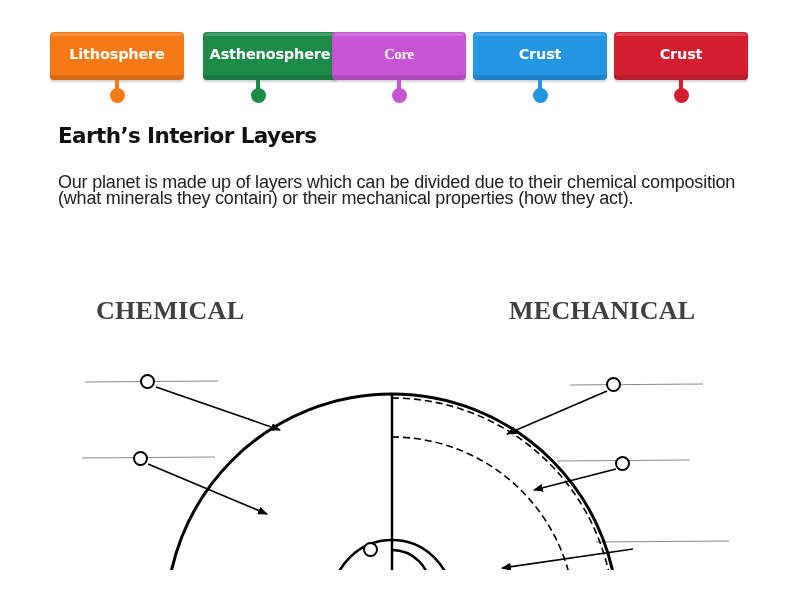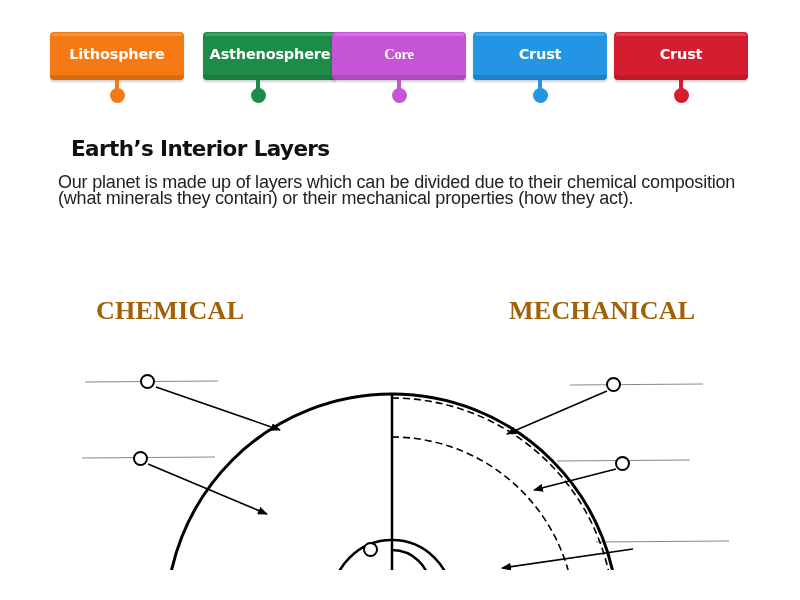--- a/index.html
+++ b/index.html
@@ -10,28 +10,28 @@
           color: #ffffff; font-family: "DejaVu Sans", sans-serif; font-weight: bold; font-size: 14.5px;
           display: flex; align-items: center; justify-content: center; box-sizing: border-box;
           box-shadow: 0 2px 2px rgba(0,0,0,0.18); cursor: grab; letter-spacing: -0.2px; }
   .tile .tile-label { position: relative; top: -2px; }
   .tile::before { content: ""; position: absolute; left: 2px; right: 2px; top: 1px; height: 3px; border-radius: 3px 3px 0 0; background: rgba(255,255,255,0.18); }
   .tile::after { content: ""; position: absolute; left: 0; right: 0; bottom: 0; height: 5px; border-radius: 0 0 4px 4px; background: rgba(0,0,0,0.12); }
   .stem { position: absolute; top: 80px; width: 4px; height: 10px; }
   .pin { position: absolute; top: 88px; width: 15px; height: 15px; border-radius: 50%; }
 
   .sheet { position: absolute; left: 50px; top: 118px; width: 710px; height: 452px; }
-  .title { position: absolute; left: 8px; top: 5px; margin: 13px; font-family: "DejaVu Sans", sans-serif;
+  .title { position: absolute; left: 8px; top: 5px; margin: 0; font-family: "DejaVu Sans", sans-serif;
            font-weight: bold; font-size: 21.5px; color: #111; letter-spacing: -0.6px; }
   .para { position: absolute; left: 8px; margin: 0; font-family: "Liberation Sans", sans-serif;
           font-size: 18px; line-height: 16px; color: #222; width: 690px; letter-spacing: -0.2px; }
   .p1 { top: 56px; }
   .p2 { top: 105px; }
 
-  .heading { position: absolute; font-family: "Liberation Serif", serif; font-weight: bold; font-size: 26px; color: #a16207; letter-spacing: 0.3px; }
+  .heading { position: absolute; font-family: "Liberation Serif", serif; font-weight: bold; font-size: 26px; color: #404040; letter-spacing: 0.3px; }
   .h-chem { left: 96px; top: 296px; }
   .h-mech { left: 509px; top: 296px; }
 
   .diagram { position: absolute; left: 0; top: 0; width: 800px; height: 600px; pointer-events: none; }
   .drop { position: absolute; width: 11px; height: 11px; border: 2.6px solid #000; border-radius: 50%; background: #fff; pointer-events: auto; cursor: pointer; }
 </style>
 </head>
 <body>
 
 <div class="tile-row">

